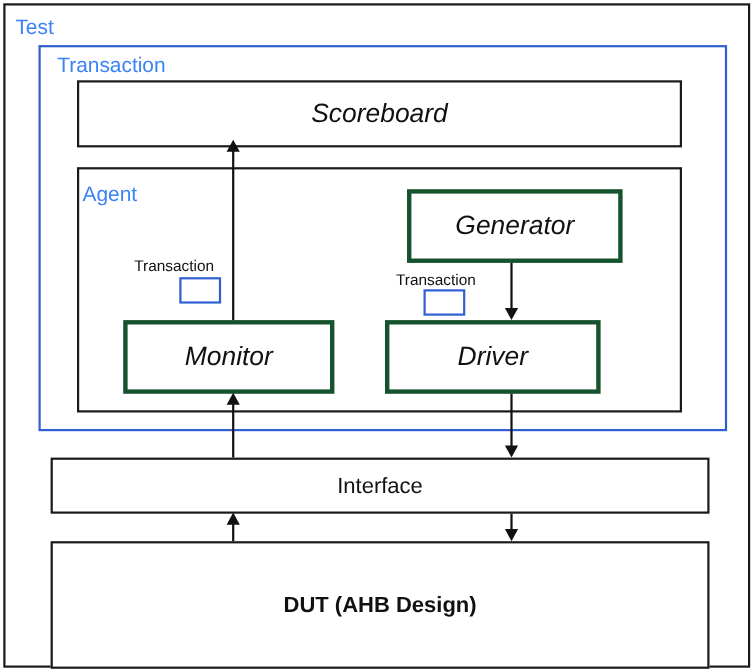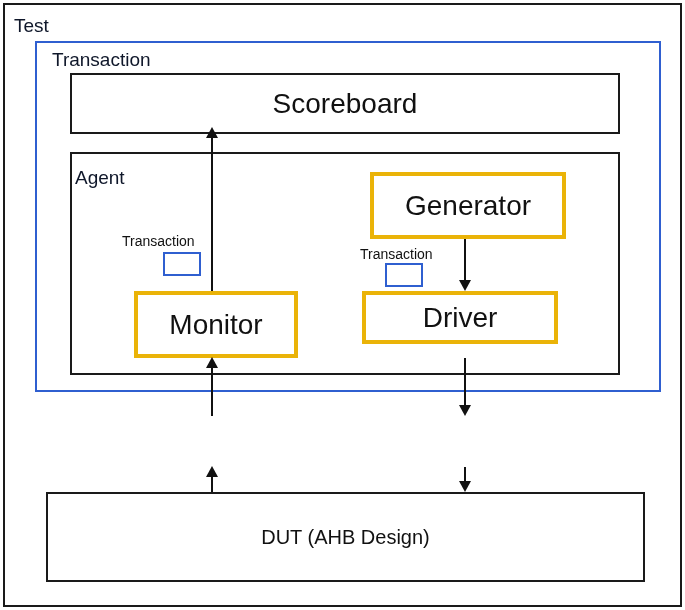--- a/index.html
+++ b/index.html
@@ -23,50 +23,50 @@
   
   .box {
     position: absolute;
     box-sizing: border-box;
     background: #ffffff;
   }
   .box-black {
     border: 2px solid #1a1a1a;
   }
   .box-blue {
-    border: 4px solid #eab308;
+    border: 4px solid #14532d;
   }
   .box-blue-thin {
     border: 2px solid #2f5fd0;
   }
 
   
   .container-label {
     position: absolute;
     font-size: 19px;
-    color: #0f172a;
+    color: #3b82f6;
     line-height: 1;
     white-space: nowrap;
   }
 
   
   .center-label {
     position: absolute;
     left: 0;
     right: 0;
     top: 50%;
     transform: translateY(-50%);
     text-align: center;
     font-size: 20px;
     color: #111111;
     line-height: 1.1;
     white-space: nowrap;
     pointer-events: none;
   }
-  .center-label.sz-22 { font-size: 28px; }
+  .center-label.sz-22 { font-size: 24px; font-style: italic; }
 
   
   .txn-caption {
     position: absolute;
     font-size: 14px;
     color: #111111;
     line-height: 1;
     white-space: nowrap;
   }
 
@@ -105,36 +105,39 @@
     <span class="center-label sz-22">Scoreboard</span>
   </div>
 
   <div class="box box-black" style="left:70px; top:152px; width:550px; height:223px;"></div>
   <div class="container-label" style="left:75px; top:168px;">Agent</div>
 
   <div class="box box-blue" style="left:370px; top:172px; width:196px; height:67px;">
     <span class="center-label sz-22">Generator</span>
   </div>
 
-  <div class="box box-blue" style="left:134px; top:291px; width:164px; height:67px;">
+  <div class="box box-blue" style="left:112px; top:291px; width:192px; height:67px;">
     <span class="center-label sz-22">Monitor</span>
   </div>
 
-  <div class="box box-blue" style="left:362px; top:291px; width:196px; height:53px;">
+  <div class="box box-blue" style="left:350px; top:291px; width:196px; height:67px;">
     <span class="center-label sz-22">Driver</span>
   </div>
 
   <div class="txn-caption" style="left:122px; top:234px;">Transaction</div>
   <div class="box box-blue-thin" style="left:163px; top:252px; width:38px; height:24px;"></div>
 
   <div class="txn-caption" style="left:360px; top:247px;">Transaction</div>
   <div class="box box-blue-thin" style="left:385px; top:263px; width:38px; height:24px;"></div>
 
+  <div class="box box-black" style="left:46px; top:416px; width:599px; height:51px;">
+    <span class="center-label">Interface</span>
+  </div>
 
-  <div class="box box-black" style="left:46px; top:492px; width:599px; height:90px;">
+  <div class="box box-black" style="left:46px; top:492px; width:599px; height:116px;font-weight:bold;">
     <span class="center-label">DUT (AHB Design)</span>
   </div>
 
   <div class="vline" style="left:211px; top:134px; height:157px;"></div>
   <div class="arrowhead up" style="left:206px; top:127px;"></div>
 
   <div class="vline" style="left:464px; top:239px; height:44px;"></div>
   <div class="arrowhead down" style="left:459px; top:280px;"></div>
 
   <div class="vline" style="left:211px; top:365px; height:51px;"></div>

